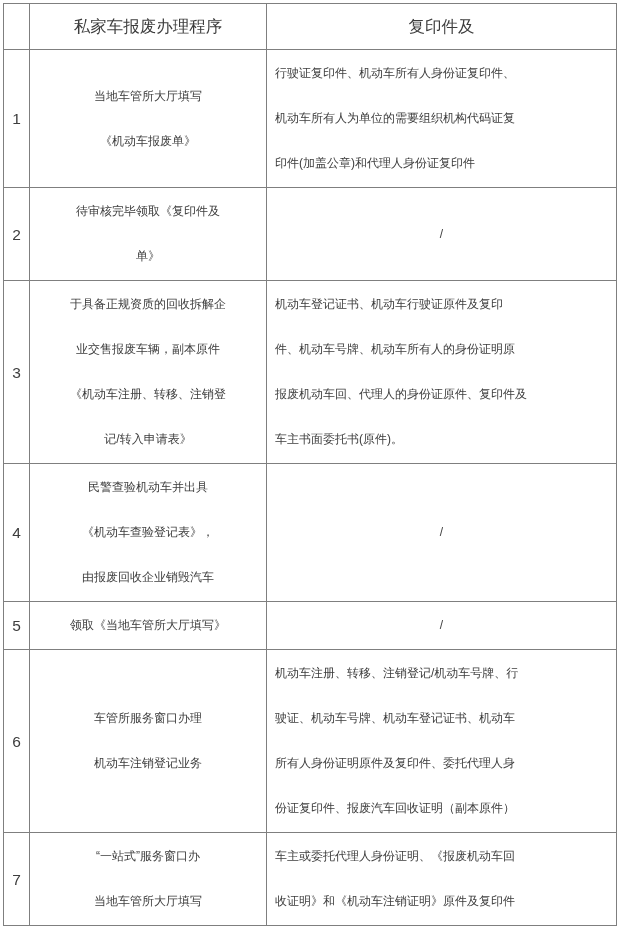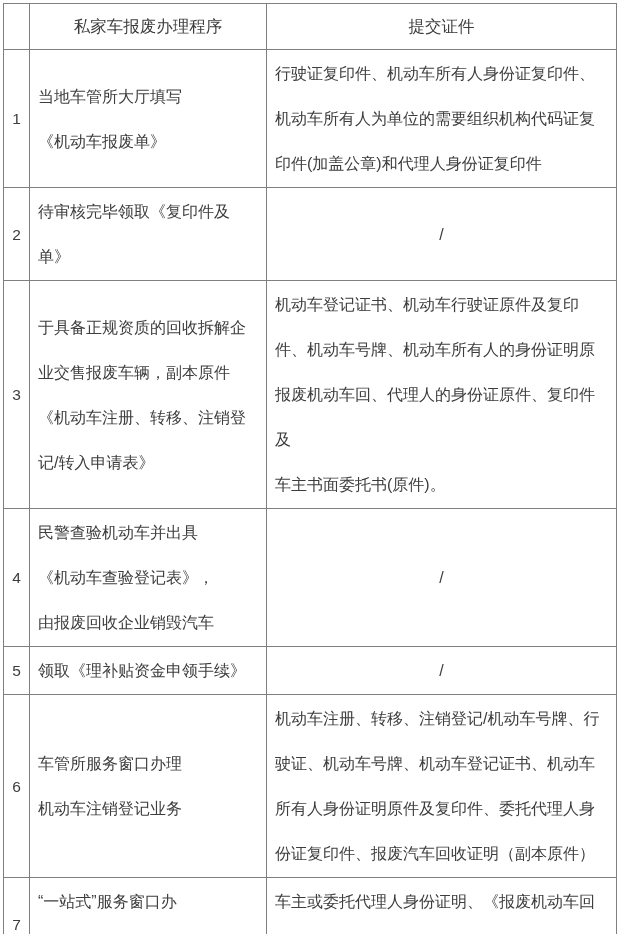--- a/index.html
+++ b/index.html
@@ -26,41 +26,42 @@
   table.doc-table {
     border-collapse: collapse;
     table-layout: fixed;
     width: 613px;
   }
   .doc-table th,
   .doc-table td {
     border: 1px solid var(--border-color);
     color: var(--text-color);
     font-weight: normal;
-    font-size: 16px;
+    font-size: 12px;
     box-sizing: border-box;
   }
   .doc-table thead th {
     height: 46px;
     text-align: center;
     vertical-align: middle;
     font-size: 16.5px;
     padding: 0 6px;
   }
   .doc-table tbody td {
     line-height: 45px;
     vertical-align: middle;
     padding: 1px 8px;
   }
   td.cell-num {
     text-align: center;
     padding: 0;
     font-size: 15.5px;
   }
   td.cell-proc {
+    text-align: center;
     white-space: pre-line;
   }
   td.cell-docs {
     text-align: left;
     white-space: pre-line;
   }
   td.cell-docs.center {
     text-align: center;
   }
 </style>
@@ -71,21 +72,21 @@
   <table class="doc-table">
     <colgroup>
       <col style="width:26px">
       <col style="width:237px">
       <col style="width:350px">
     </colgroup>
     <thead>
       <tr>
         <th></th>
         <th>私家车报废办理程序</th>
-        <th>提交证件</th>
+        <th>复印件及</th>
       </tr>
     </thead>
     <tbody>
   <tr>
     <td class="cell-num">1</td>
     <td class="cell-proc">当地车管所大厅填写
 《机动车报废单》</td>
     <td class="cell-docs">行驶证复印件、机动车所有人身份证复印件、
 机动车所有人为单位的需要组织机构代码证复
 印件(加盖公章)和代理人身份证复印件</td>
@@ -113,21 +114,21 @@
   <tr>
     <td class="cell-num">4</td>
     <td class="cell-proc">民警查验机动车并出具
 《机动车查验登记表》，
 由报废回收企业销毁汽车</td>
     <td class="cell-docs center">/</td>
   </tr>
 
   <tr>
     <td class="cell-num">5</td>
-    <td class="cell-proc">领取《理补贴资金申领手续》</td>
+    <td class="cell-proc">领取《当地车管所大厅填写》</td>
     <td class="cell-docs center">/</td>
   </tr>
 
   <tr>
     <td class="cell-num">6</td>
     <td class="cell-proc">车管所服务窗口办理
 机动车注销登记业务</td>
     <td class="cell-docs">机动车注册、转移、注销登记/机动车号牌、行
 驶证、机动车号牌、机动车登记证书、机动车
 所有人身份证明原件及复印件、委托代理人身

